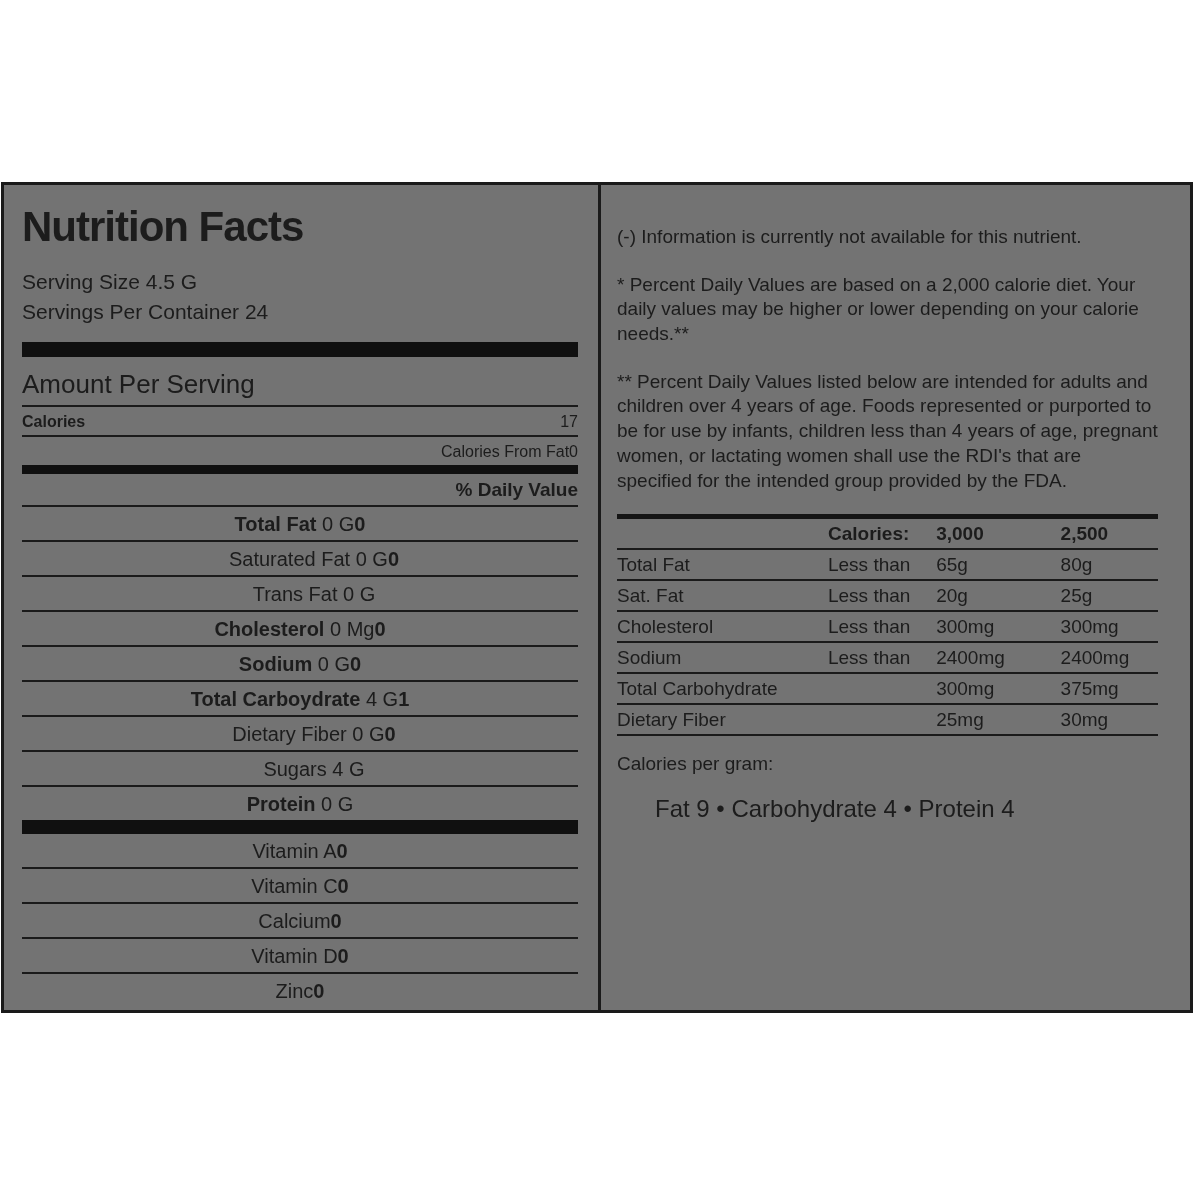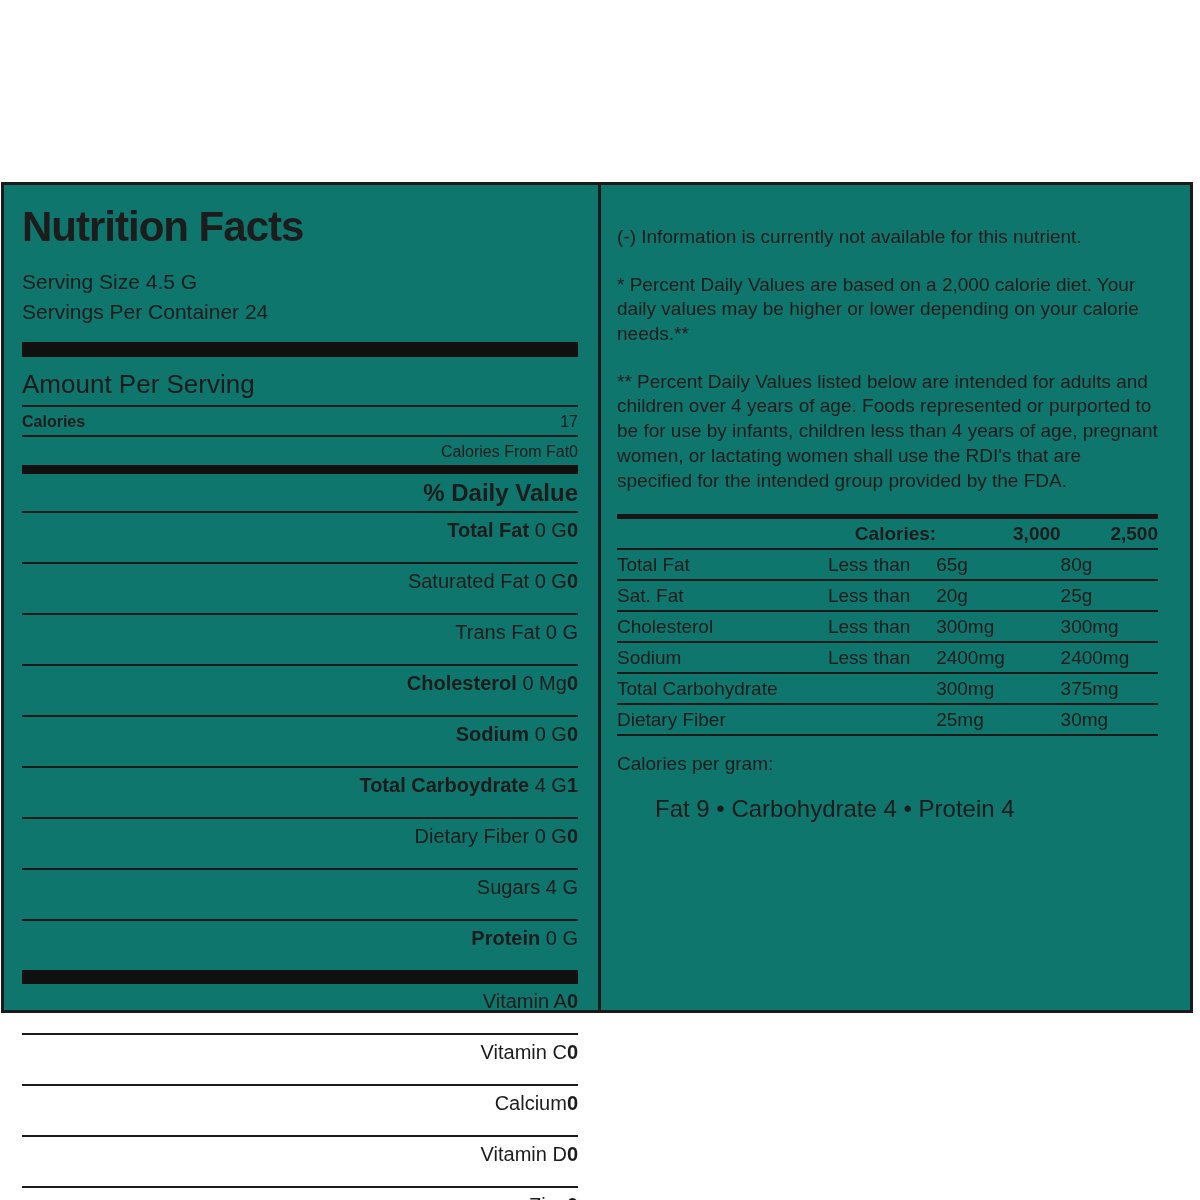--- a/index.html
+++ b/index.html
@@ -3,56 +3,56 @@
 <meta charset="utf-8">
 <style>
   html,body{margin:0;padding:0;background:#ffffff;}
   body{
     width:1200px;height:1200px;position:relative;overflow:hidden;
     font-family:"Liberation Sans",sans-serif;color:#1c1c1c;
     -webkit-font-smoothing:antialiased;
   }
   .label-box{
     position:absolute;left:1px;top:182px;width:1192px;height:831px;
-    border:3px solid #1a1a1a;background:#0f766e;display:flex;box-sizing:border-box;
+    border:3px solid #1a1a1a;background:#737373;display:flex;box-sizing:border-box;
   }
   
   .left-panel{
     width:597px;box-sizing:border-box;border-right:3px solid #1a1a1a;
     padding:12px 20px 0 18px;
   }
   .nf-title{font-size:42px;font-weight:bold;letter-spacing:-1px;margin:6px 0 16px 0;}
   .serving-line{font-size:21px;line-height:1.45;}
   .bar-thick{height:15px;background:#101010;margin:14px 0 10px 0;}
   .bar-mid{height:9px;background:#101010;}
   .bar-mid2{height:14px;background:#101010;}
   .aps-line{font-size:26px;padding:2px 0 5px 0;border-bottom:2px solid #1a1a1a;}
   .lrow{display:flex;justify-content:space-between;align-items:baseline;
         font-size:16px;padding:6px 0 4px 0;border-bottom:2px solid #1a1a1a;}
   .lrow.noline{border-bottom:none;justify-content:flex-end;}
   .lrow .b{font-weight:bold;}
   .lrow .indented{padding-left:28px;}
   .val-reg{font-weight:normal;}
-  .dv-head{font-size:24px;font-weight:bold;text-align:right;
+  .dv-head{font-size:19px;font-weight:bold;text-align:right;
            padding:5px 0 4px 0;border-bottom:2px solid #1a1a1a;}
-  .nrow{display:flex;justify-content:flex-end;align-items:baseline;
-        font-size:20px;padding:6px 0 20px 0;border-bottom:2px solid #1a1a1a;}
+  .nrow{display:flex;justify-content:center;align-items:baseline;
+        font-size:20px;padding:6px 0 4px 0;border-bottom:2px solid #1a1a1a;}
   .nrow.indent .nname-wrap{padding-left:28px;}
   .nname.b{font-weight:bold;}
   .ndv{font-weight:bold;}
   #nutrient-rows .nrow:last-child{border-bottom:none;}
   #micro-rows .nrow:last-child{border-bottom:none;}
   
   .right-panel{flex:1;box-sizing:border-box;padding:40px 32px 0 16px;font-size:19px;}
   .fn{line-height:1.3;margin:0;}
   .fn + .fn{margin-top:23px;}
   .dv-table{width:100%;border-collapse:collapse;margin-top:21px;
             border-top:5px solid #151515;}
   .dv-table td{font-size:19px;padding:4px 0 3px 0;border-bottom:2px solid #1a1a1a;}
-  .dv-table .hdr td{font-weight:bold;border-bottom:2px solid #1a1a1a;text-align:right;}
+  .dv-table .hdr td{font-weight:bold;border-bottom:2px solid #1a1a1a;}
   .c-nutrient{width:39%;}
   .c-qual{width:20%;}
   .c-2000{width:23%;}
   .c-2500{width:18%;}
   .cpg-head{margin-top:17px;font-size:19px;}
   .cpg-vals{margin-top:20px;padding-left:38px;font-size:24px;}
 </style>
 </head>
 <body>
 

